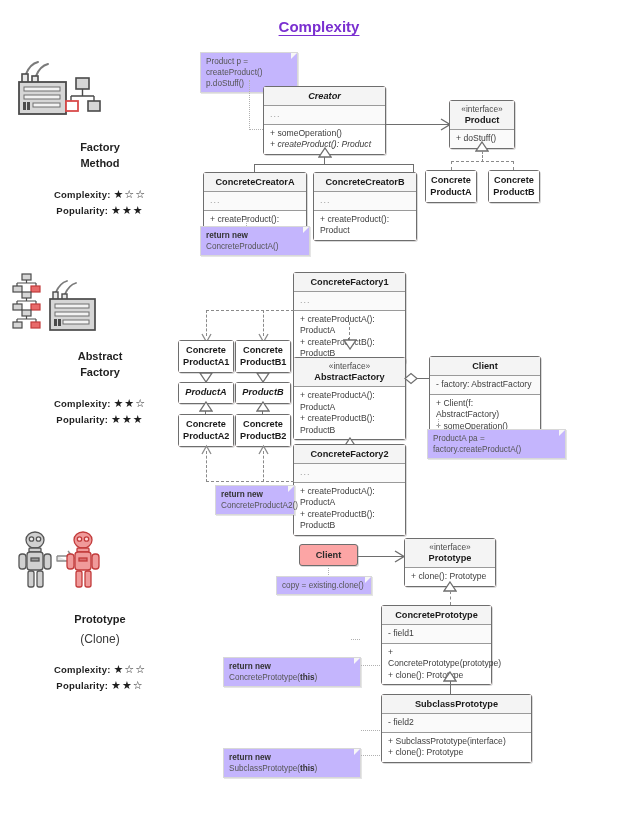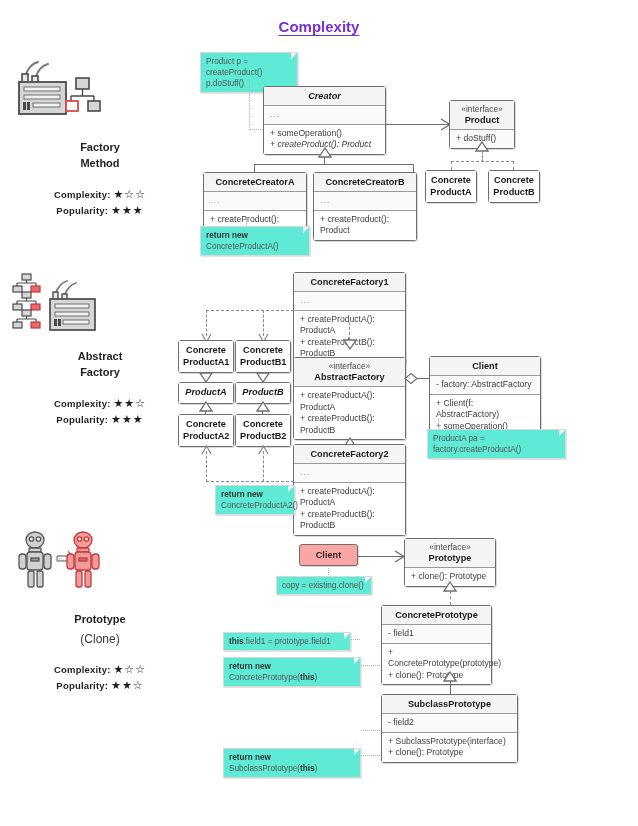--- a/index.html
+++ b/index.html
@@ -47,21 +47,21 @@
   .uml.plain{box-shadow:1px 1px 0 rgba(120,120,120,.28);}
   .uml.plain .only{
     text-align:center;font-size:9.2px;font-weight:bold;color:#1a1a1a;
     line-height:11.5px;padding:4px 4px;background:#ffffff;
   }
   .uml.plain .only.ital{font-style:italic;}
 
   
   .note{
     position:absolute;box-sizing:border-box;
-    background:#5eead4;border:1px solid #d8d8d8;
+    background:#c4b5fd;border:1px solid #d8d8d8;
     font-size:8.2px;color:#555;line-height:11px;padding:3px 5px;
     box-shadow:1px 1px 0 rgba(150,150,150,.25);
   }
   .note .kw{font-weight:bold;color:#333;}
   .note::after{
     content:"";position:absolute;top:0;right:0;
     border-left:6px solid #f7f7f7;border-bottom:6px solid transparent;
     border-top:0 solid transparent;
   }
 
@@ -512,38 +512,35 @@
     <div class="sec hdr">ConcretePrototype</div>
     <div class="sec body">
       <div>- field1</div>
     </div>
     <div class="sec body white">
       <div>+ ConcretePrototype(prototype)</div>
       <div>+ clone(): Prototype</div>
     </div>
   </div>
 
-  <div class="note" style="left:223px;top:632px;width:128px;">
-    <span class="kw">this</span><span>.field1 = prototype.field1</span>
-  </div>
   <div class="dotted h" style="left:351px;top:639px;width:9px;"></div>
 
   <div class="note" style="left:223px;top:657px;width:138px;">
     <span class="kw">return new</span><span> ConcretePrototype(</span><span class="kw">this</span><span>)</span>
   </div>
   <div class="dotted h" style="left:361px;top:665px;width:19px;"></div>
 
   <div class="tri" style="left:443px;top:671px;">
     <svg width="14" height="11" viewBox="0 0 14 11">
         <path d="M7 1 L13 10 L1 10 Z" fill="#ffffff" stroke="#6e6e6e" stroke-width="1.3"></path>
       </svg>
   </div>
   <div class="ln v" style="left:450px;top:681px;height:14px;"></div>
 
-  <div class="uml" style="left:381px;top:694px;width:137px;">
+  <div class="uml" style="left:381px;top:694px;width:151px;">
     <div class="sec hdr">SubclassPrototype</div>
     <div class="sec body">
       <div>- field2</div>
     </div>
     <div class="sec body white">
       <div>+ SubclassPrototype(interface)</div>
       <div>+ clone(): Prototype</div>
     </div>
   </div>
 

